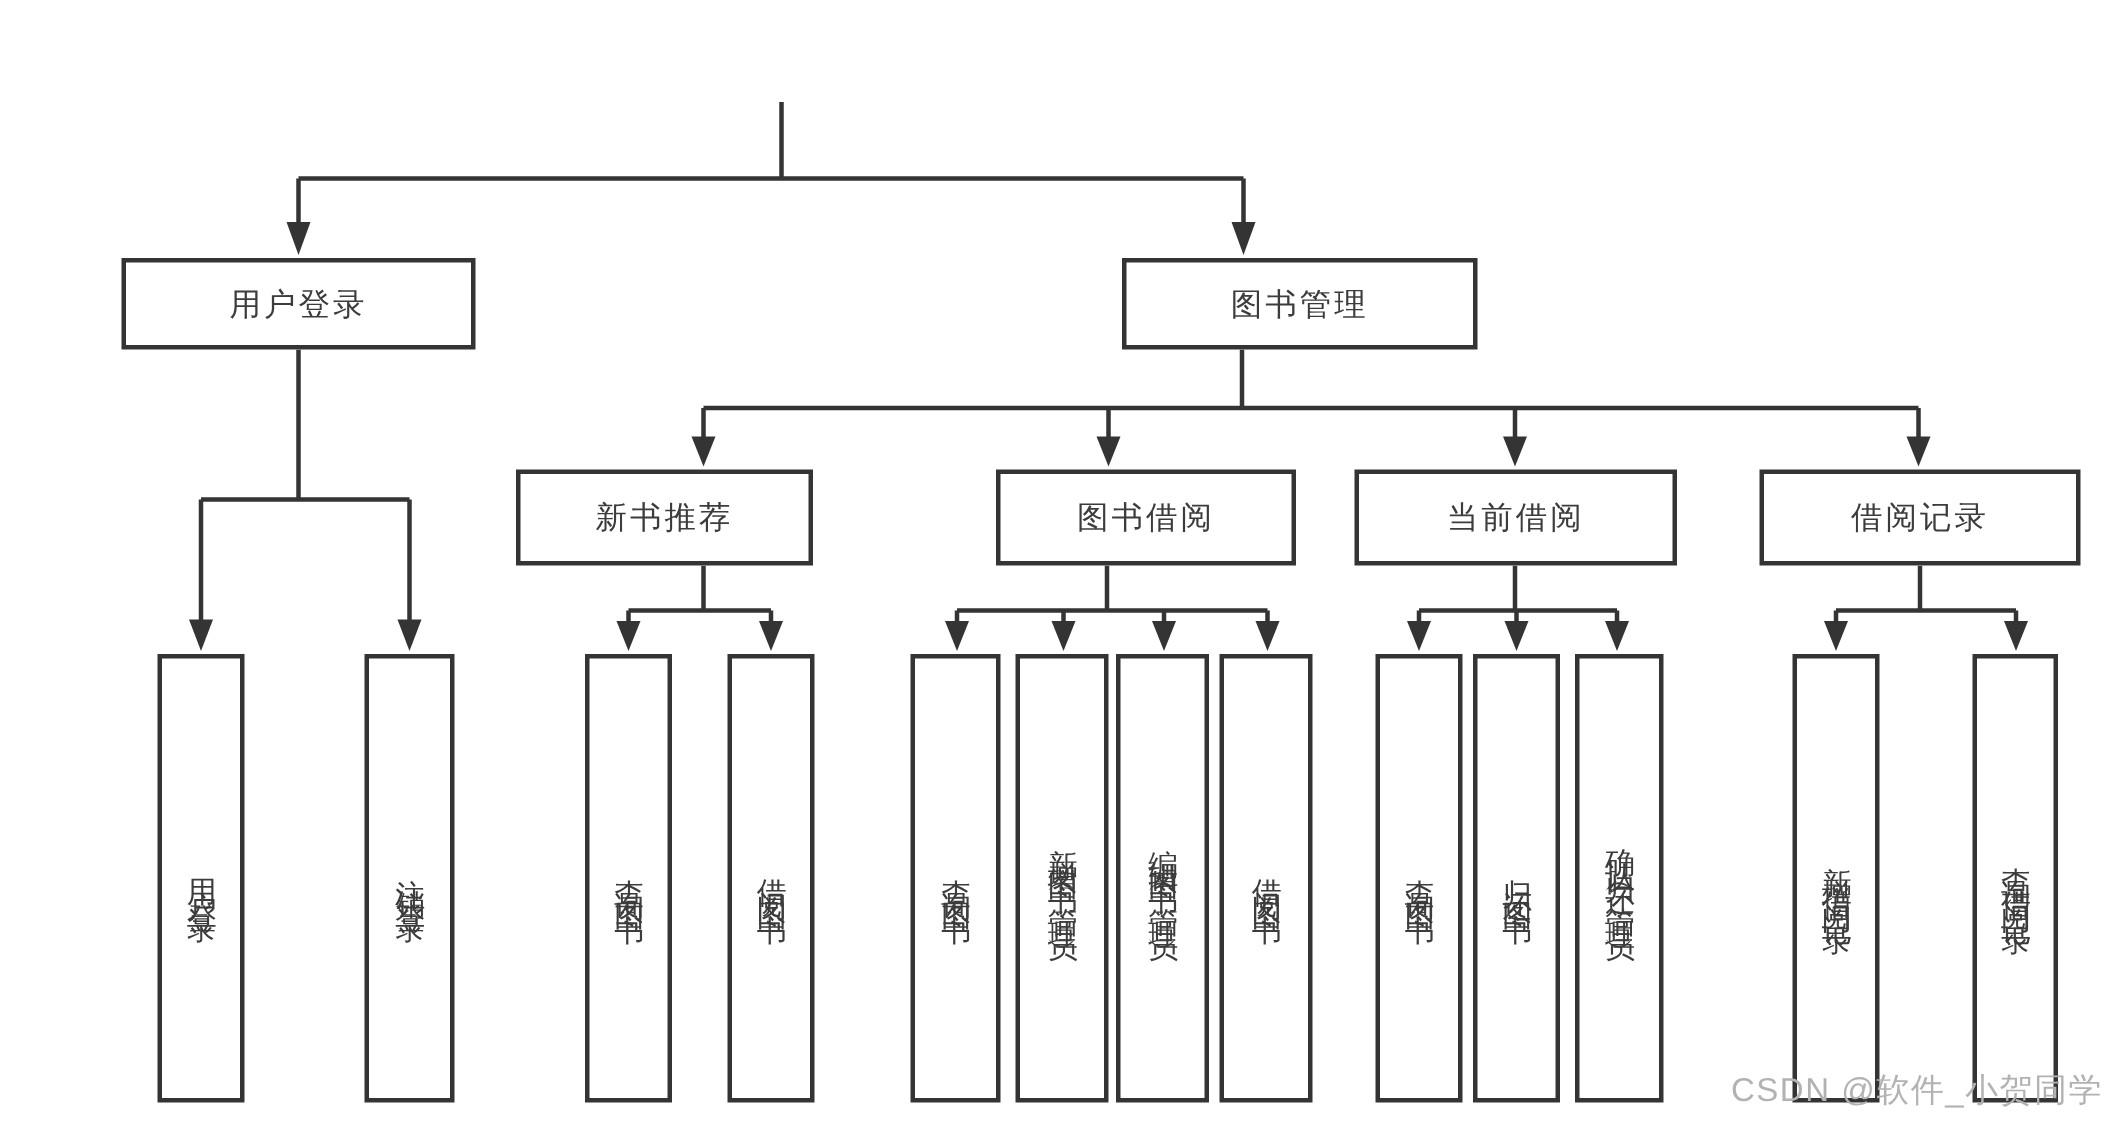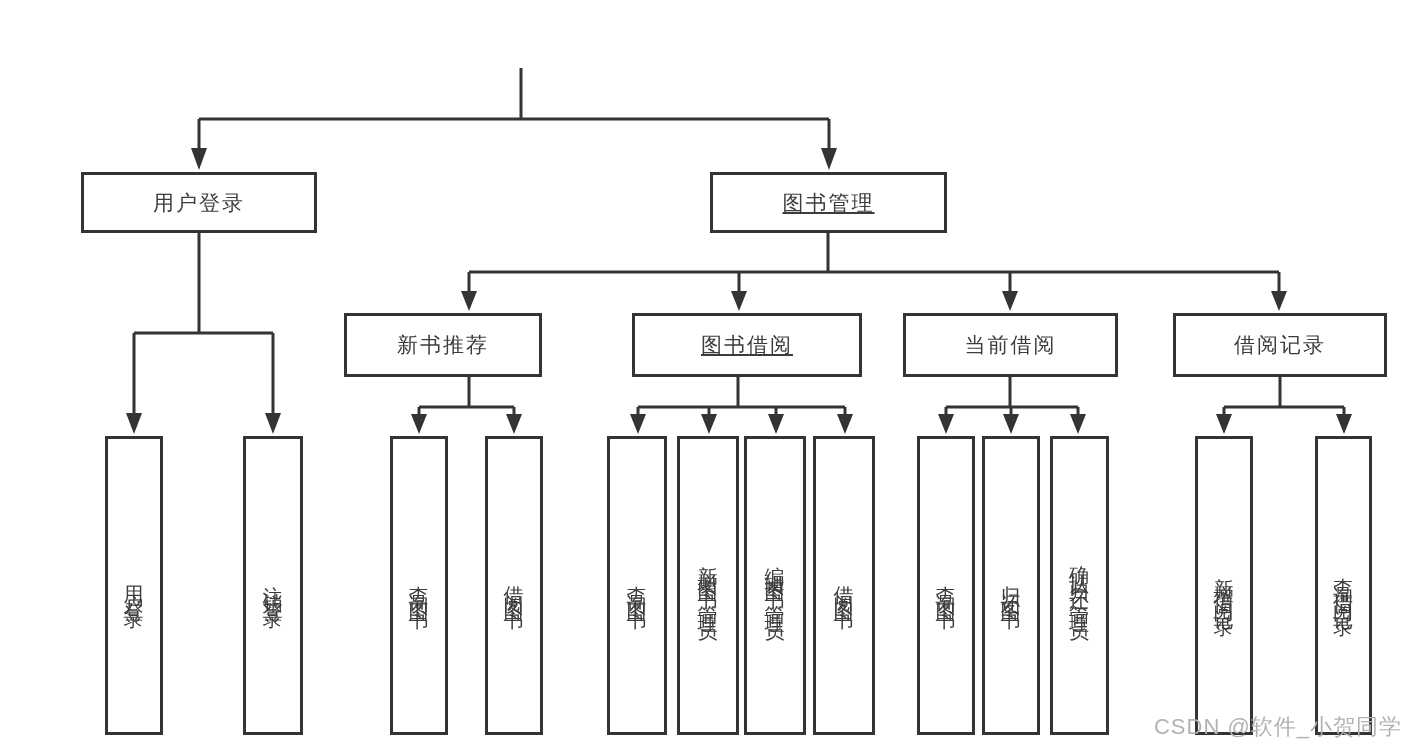--- a/index.html
+++ b/index.html
@@ -98,24 +98,24 @@
       <polygon points="938,414 954,414 946,434"></polygon>
       <polygon points="1003,414 1019,414 1011,434"></polygon>
       <polygon points="1070,414 1086,414 1078,434"></polygon>
       <polygon points="1216,414 1232,414 1224,434"></polygon>
       <polygon points="1336,414 1352,414 1344,434"></polygon>
     </g>
   </svg>
 
 
   <div class="hbox" style="left:81px; top:172px; width:236px; height:61px;">用户登录</div>
-  <div class="hbox" style="left:710px; top:172px; width:237px; height:61px;text-decoration:underline;">图书管理</div>
+  <div class="hbox" style="left:748px; top:172px; width:237px; height:61px;">图书管理</div>
 
   <div class="hbox" style="left:344px; top:313px; width:198px; height:64px;">新书推荐</div>
-  <div class="hbox" style="left:632px; top:313px; width:230px; height:64px;text-decoration:underline;">图书借阅</div>
+  <div class="hbox" style="left:664px; top:313px; width:200px; height:64px;">图书借阅</div>
   <div class="hbox" style="left:903px; top:313px; width:215px; height:64px;">当前借阅</div>
   <div class="hbox" style="left:1173px; top:313px; width:214px; height:64px;">借阅记录</div>
 
   <div class="leaf" style="left:105px; width:58px;">用户登录</div>
   <div class="leaf" style="left:243px; width:60px;">注销登录</div>
 
   <div class="leaf" style="left:390px; width:58px;">查询图书</div>
   <div class="leaf" style="left:485px; width:58px;">借阅图书</div>
 
   <div class="leaf" style="left:607px; width:60px;">查询图书</div>

